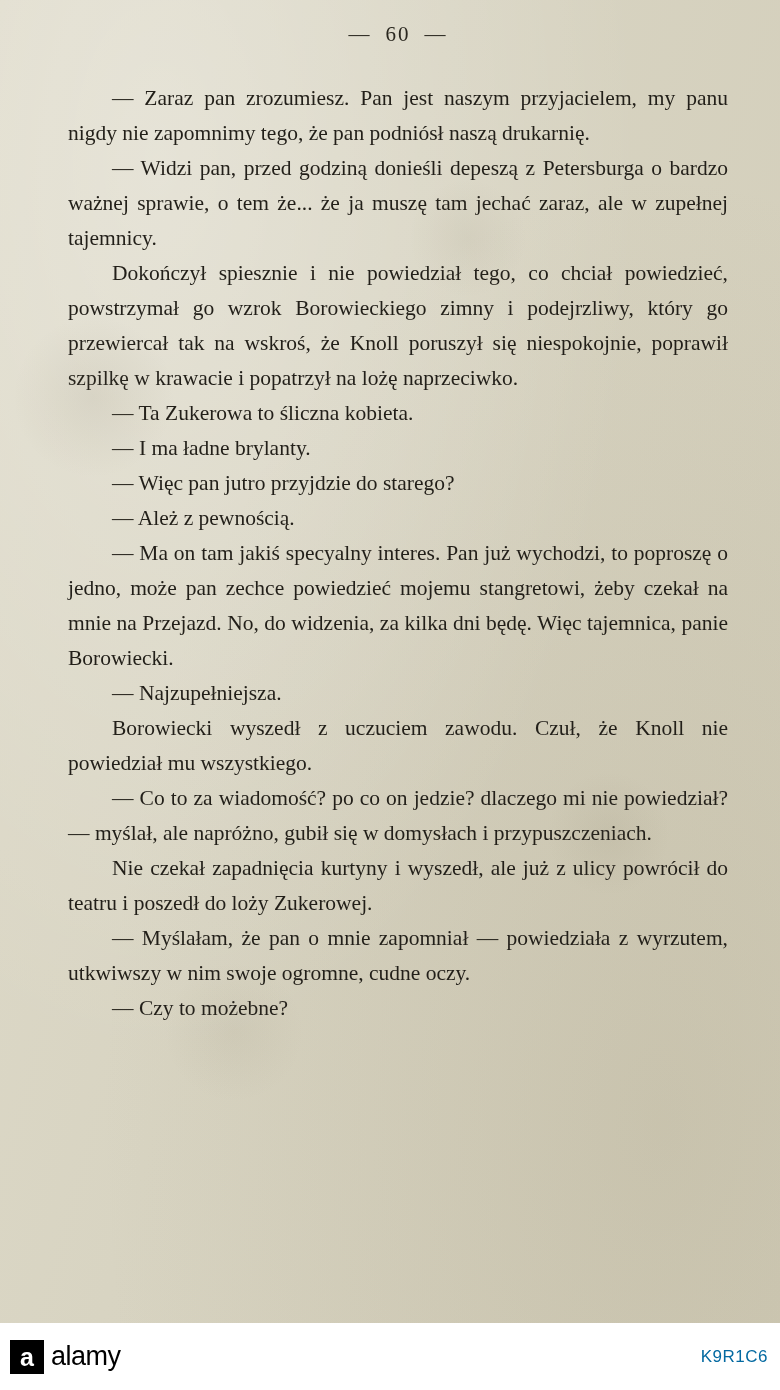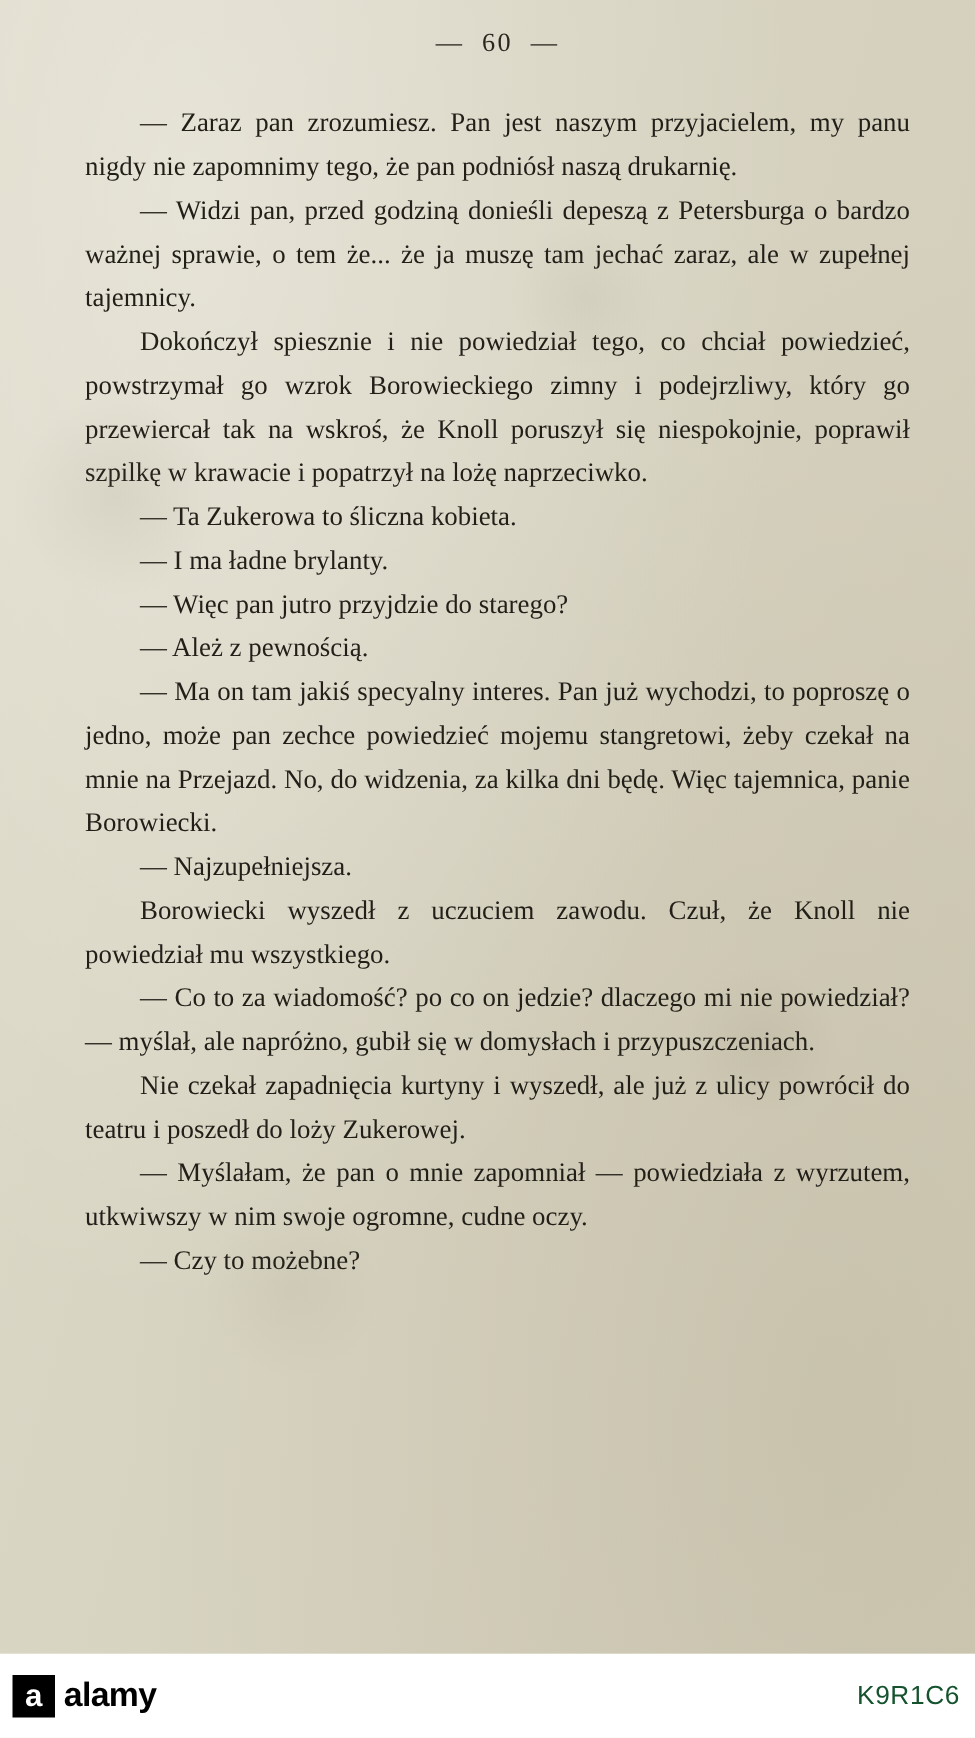--- a/index.html
+++ b/index.html
@@ -99,30 +99,30 @@
     color: #ffffff;
     font-family: "Liberation Sans", sans-serif;
     font-size: 25px;
     font-weight: bold;
     line-height: 34px;
     text-align: center;
   }
   .alamy-word {
     font-family: "Liberation Sans", sans-serif;
     font-size: 27px;
-    font-weight: bold;
+    font-weight: normal;
     color: #000000;
     letter-spacing: -0.5px;
   }
   .alamy-id {
     margin-left: auto;
     margin-right: 12px;
     font-family: "Liberation Sans", sans-serif;
-    font-size: 21px;
-    color: #14532d;
+    font-size: 17px;
+    color: #0369a1;
     letter-spacing: 0.5px;
   }
 </style>
 </head>
 <body>
 
 <div class="page">
 
   <div class="scan">
 

